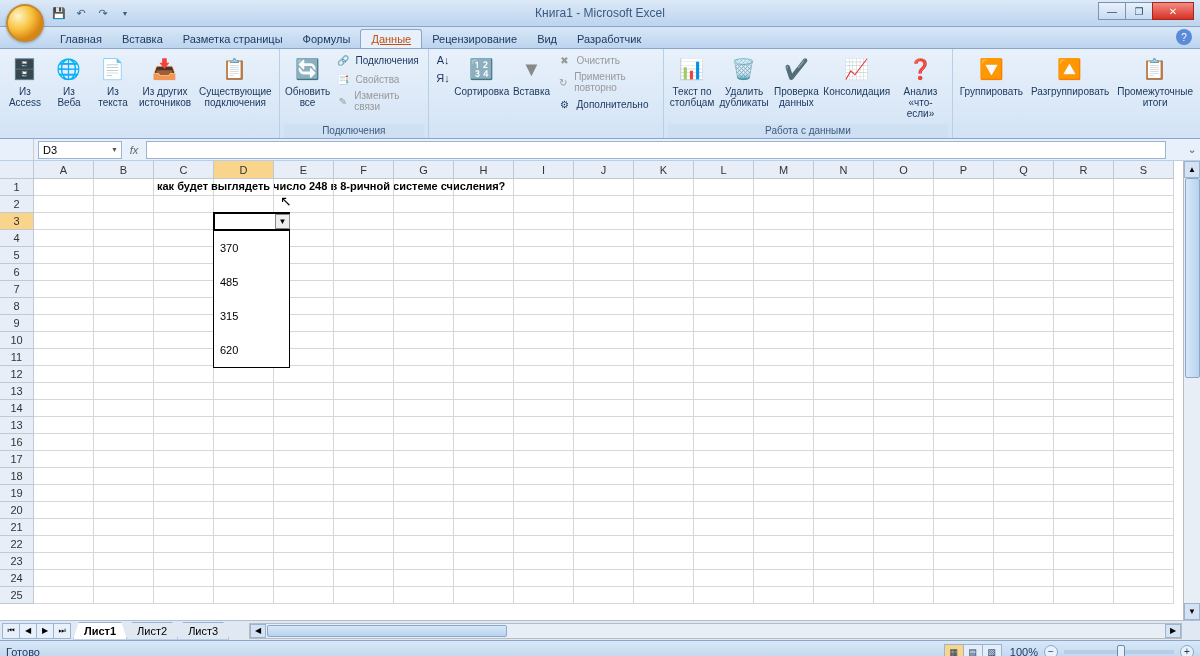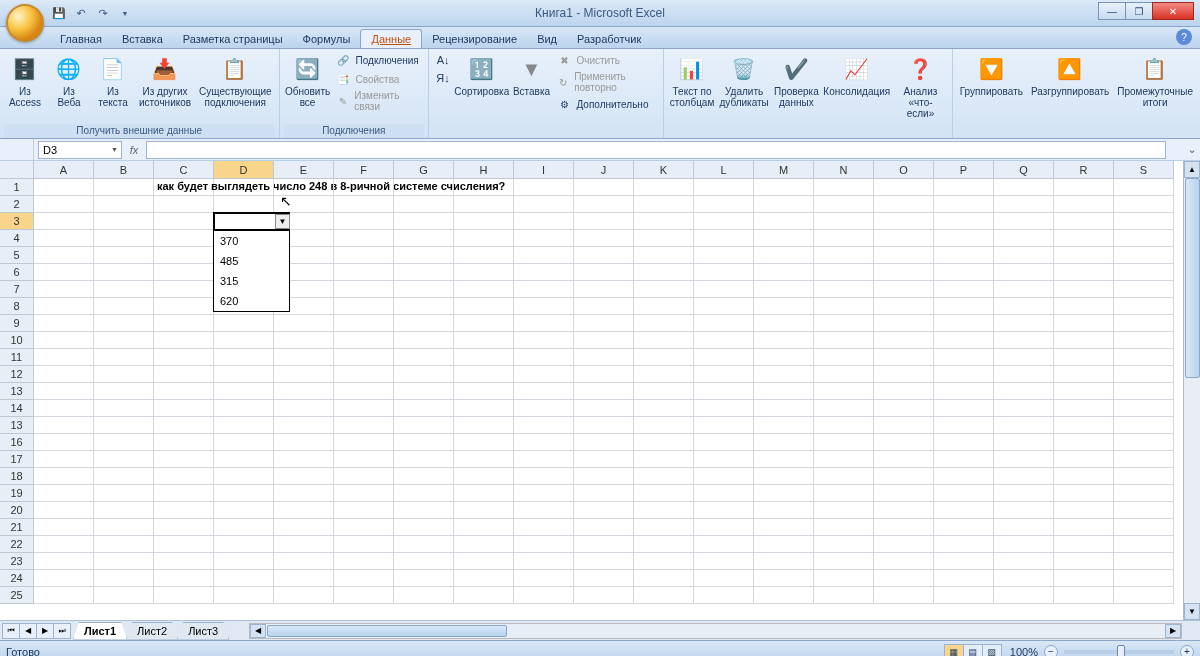--- a/index.html
+++ b/index.html
@@ -52,21 +52,21 @@
 .rowhead { height:17px; border-right:1px solid #c2c8cf; border-bottom:1px solid #c2c8cf; background:#e8eef7; display:flex; align-items:center; justify-content:center; font-size:11px; color:#333; }
 .rowhead.sel { background:#f8d58a; }
 .cells { position:absolute; left:34px; top:18px; }
 .cellrow { display:flex; height:17px; }
 .cell { border-right:1px solid #d4d8de; border-bottom:1px solid #d4d8de; font-size:11px; padding:1px 3px; white-space:nowrap; overflow:visible; }
 .bold { font-weight:bold; }
 
 .sel-frame { position:absolute; border:2px solid #000; background:#fff; pointer-events:none; }
 .dv-arrow { position:absolute; width:15px; height:15px; background:#eee; border:1px solid #888; display:flex; align-items:center; justify-content:center; font-size:8px; }
 .dropdown-list { position:absolute; background:#fff; border:1px solid #000; font-size:11px; }
-.dropdown-list div { padding:4px 6px; }
+.dropdown-list div { padding:11px 6px; }
 
 .vscroll { position:absolute; right:0; top:0; width:17px; height:100%; background:#e8eef5; border-left:1px solid #bbb; }
 .vscroll .up, .vscroll .down { height:17px; background:#d4e2f2; border:1px solid #9ab4d2; display:flex; align-items:center; justify-content:center; font-size:8px; }
 .vscroll .down { position:absolute; bottom:0; width:100%; }
 .vscroll .thumb { position:absolute; top:17px; width:15px; left:1px; height:200px; background:linear-gradient(90deg,#d8e8f8,#b8d2ee); border:1px solid #8aa8cc; border-radius:2px; }
 
 
 .sheetrow { height:20px; background:#dfe8f3; display:flex; align-items:center; border-top:1px solid #b0c0d4; position:relative; }
 .nav-btns { display:flex; margin-left:2px; }
 .nav-btn { width:18px; height:16px; border:1px solid #9ab4d2; background:#e8f1fb; display:flex; align-items:center; justify-content:center; font-size:8px; margin-right:-1px; }
@@ -143,21 +143,20 @@
           <div class="ico">📥</div>
           <div class="lbl">Из других
 источников</div>
         </div>
       <div class="rbtn">
           <div class="ico">📋</div>
           <div class="lbl">Существующие
 подключения</div>
         </div>
     </div>
-    <div class="group-label">Получить внешние данные</div>
   </div>
 
   <div class="group">
     <div class="group-body">
       <div class="rbtn">
           <div class="ico">🔄</div>
           <div class="lbl">Обновить
 все</div>
         </div>
       <div class="vstack">
@@ -233,20 +232,21 @@
       <div class="rbtn">
           <div class="ico">📈</div>
           <div class="lbl">Консолидация</div>
         </div>
       <div class="rbtn">
           <div class="ico">❓</div>
           <div class="lbl">Анализ
 «что-если»</div>
         </div>
     </div>
+    <div class="group-label">Работа с данными</div>
   </div>
 
   <div class="group" style="flex:1">
     <div class="group-body">
       <div class="rbtn">
           <div class="ico">🔽</div>
           <div class="lbl">Группировать</div>
         </div>
       <div class="rbtn">
           <div class="ico">🔼</div>

